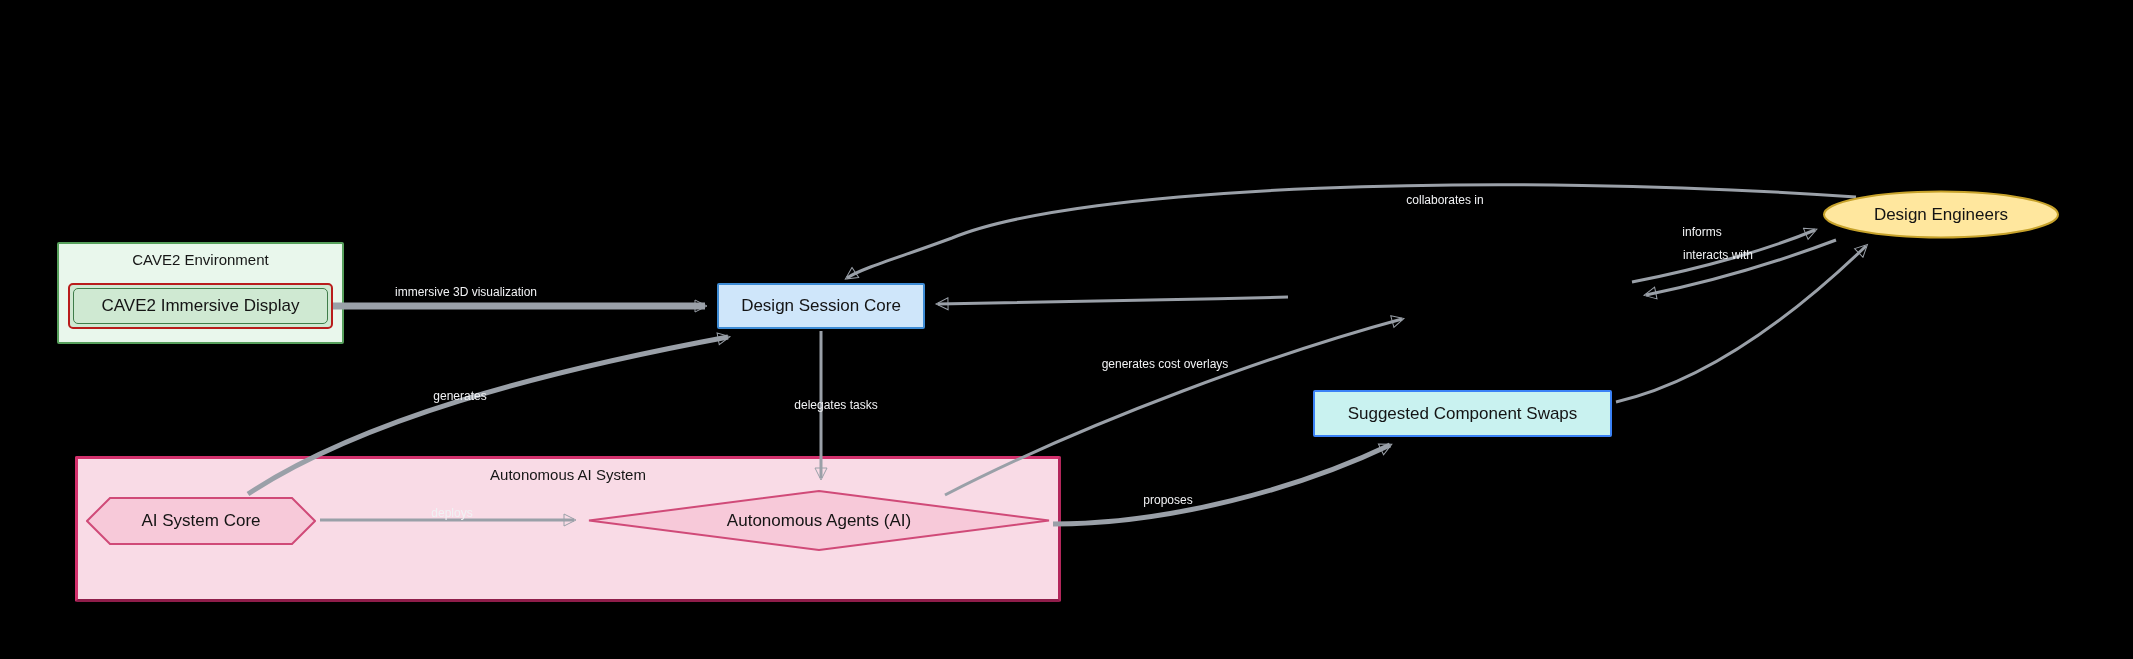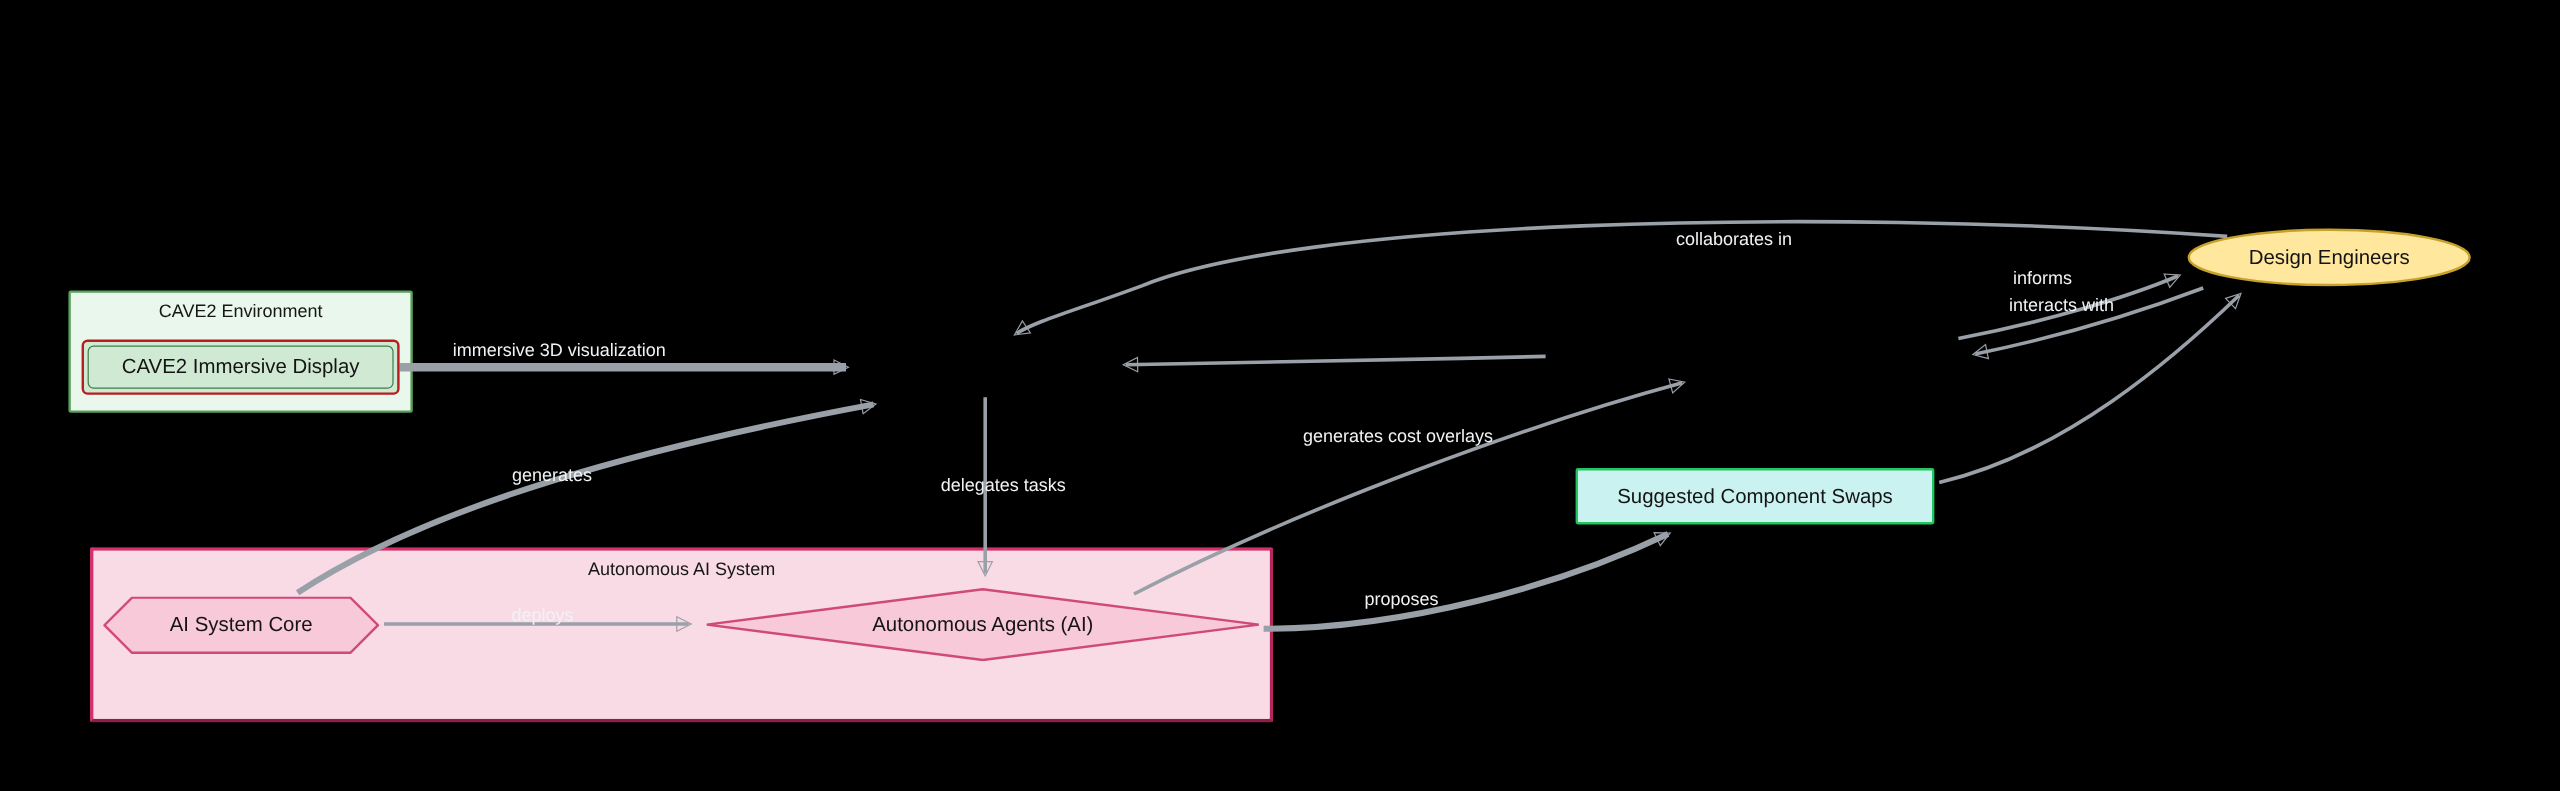--- a/index.html
+++ b/index.html
@@ -59,32 +59,32 @@
   .n-cave2 .inner-outline {
     position: absolute; inset: 3px; border: 1px solid #3f7d4a;
     border-radius: 5px; pointer-events: none;
   }
   .n-dsc {
     left: 717px; top: 283px; width: 208px; height: 46px;
     background: #cfe6fa; border: 2px solid #3d8bd4; border-radius: 2px;
   }
   .n-scs {
     left: 1313px; top: 390px; width: 299px; height: 47px;
-    background: #c9f2f0; border: 2px solid #22c55e; border-radius: 2px;
+    background: #c9f2f0; border: 2px solid #3b82f6; border-radius: 2px;
   }
   .n-hco  { left: 1292px; top: 264px; width: 337px; height: 48px; }
   .n-de   { left: 1822px; top: 190px; width: 238px; height: 49px; }
   .n-aic  { left: 86px;  top: 497px; width: 230px; height: 48px; }
   .n-agents { left: 588px; top: 490px; width: 462px; height: 61px; }
 
   
   .edge-label {
     position: absolute; z-index: 4;
     transform: translate(-50%, -50%);
-    font-size: 15px; color: #f1f2f4; white-space: nowrap; text-align: center;
+    font-size: 12px; color: #f1f2f4; white-space: nowrap; text-align: center;
   }
 </style>
 </head>
 <body>
 
 <div class="canvas">
 
   <div class="subgraph sg-cave2">
     <div class="subgraph-title">CAVE2 Environment</div>
   </div>
@@ -109,20 +109,23 @@
     <path d="M 1632 282 C 1705 268 1772 248 1815 230" stroke-width="3" marker-end="url(#arrowhead)"></path>
     <path d="M 1856 197 C 1500 172 1080 185 952 238 C 898 258 862 268 847 278" stroke-width="3" marker-end="url(#arrowhead)"></path>
     <path d="M 1836 240 C 1775 263 1715 281 1646 295" stroke-width="3" marker-end="url(#arrowhead)"></path>
   </svg>
 
   <div class="node n-cave2">
     <div class="inner-outline"></div>
     <div class="label">CAVE2 Immersive Display</div>
   </div>
 
+  <div class="node n-dsc">
+    <div class="label">Design Session Core</div>
+  </div>
 
 
   <div class="node n-scs">
     <div class="label">Suggested Component Swaps</div>
   </div>
 
   <div class="node n-de">
     <svg class="shape-svg" viewBox="0 0 238 49">
       <ellipse cx="119" cy="24.5" rx="117" ry="23" fill="#ffe79e" stroke="#c7a22a" stroke-width="2"></ellipse>
     </svg>

